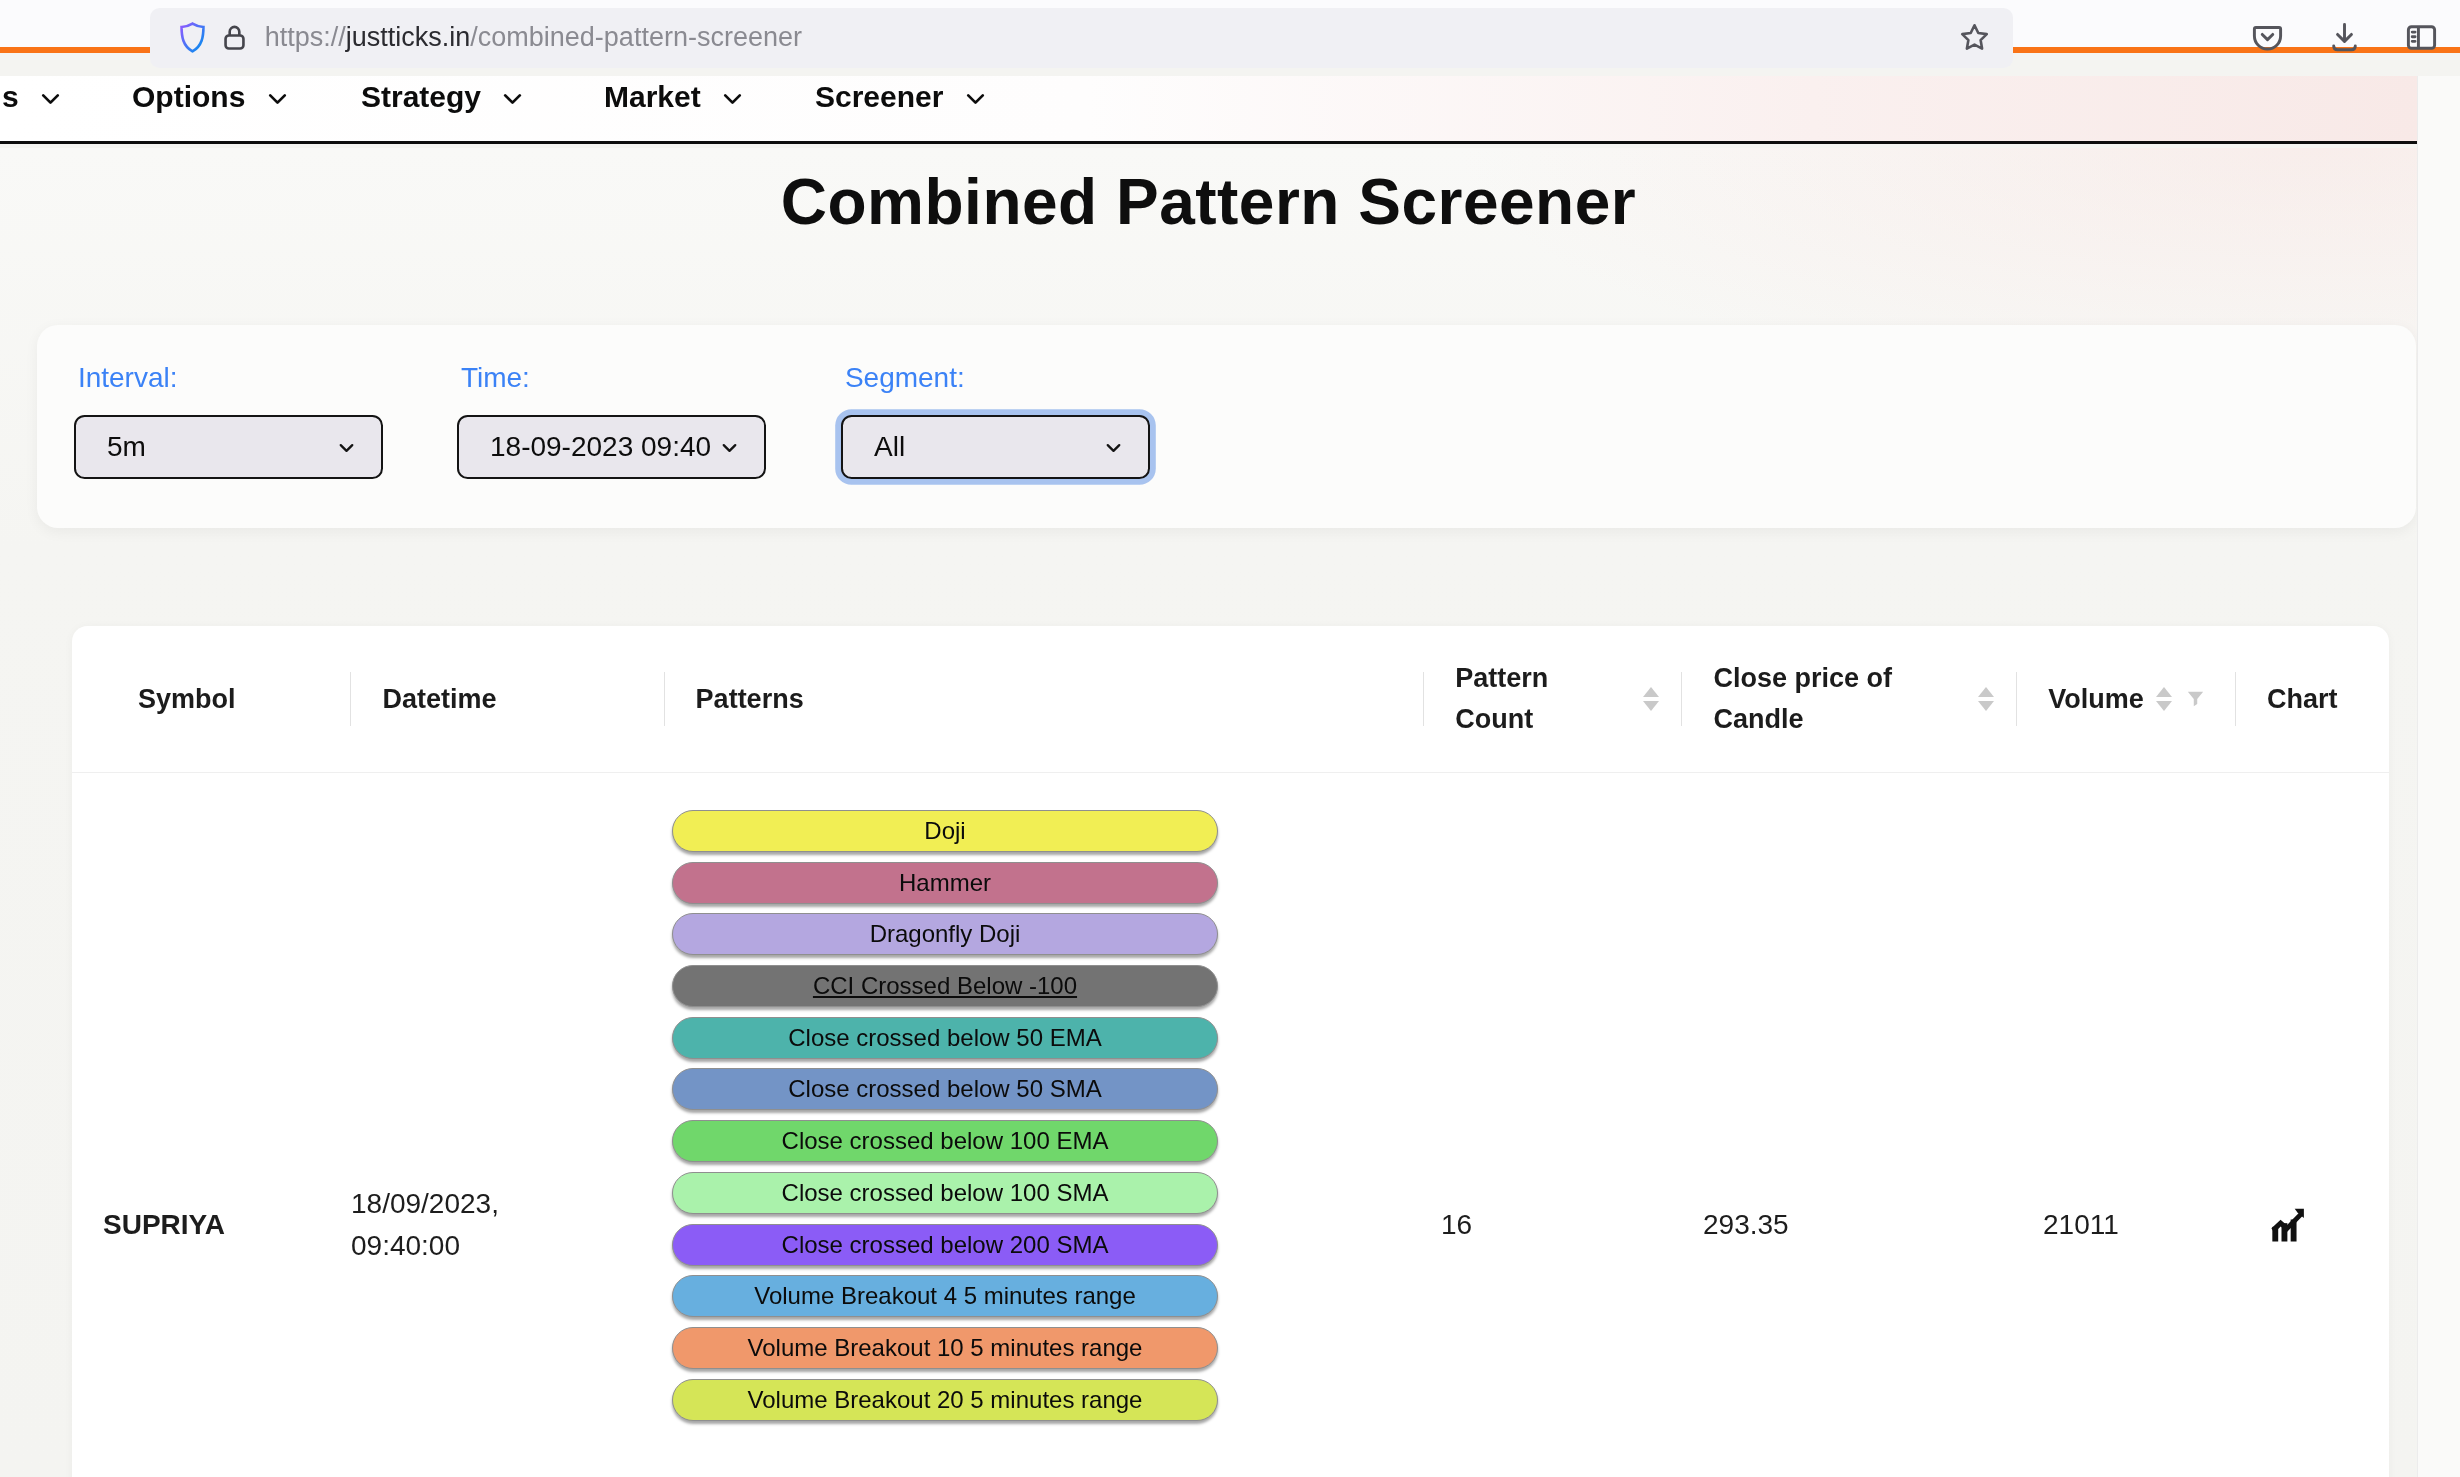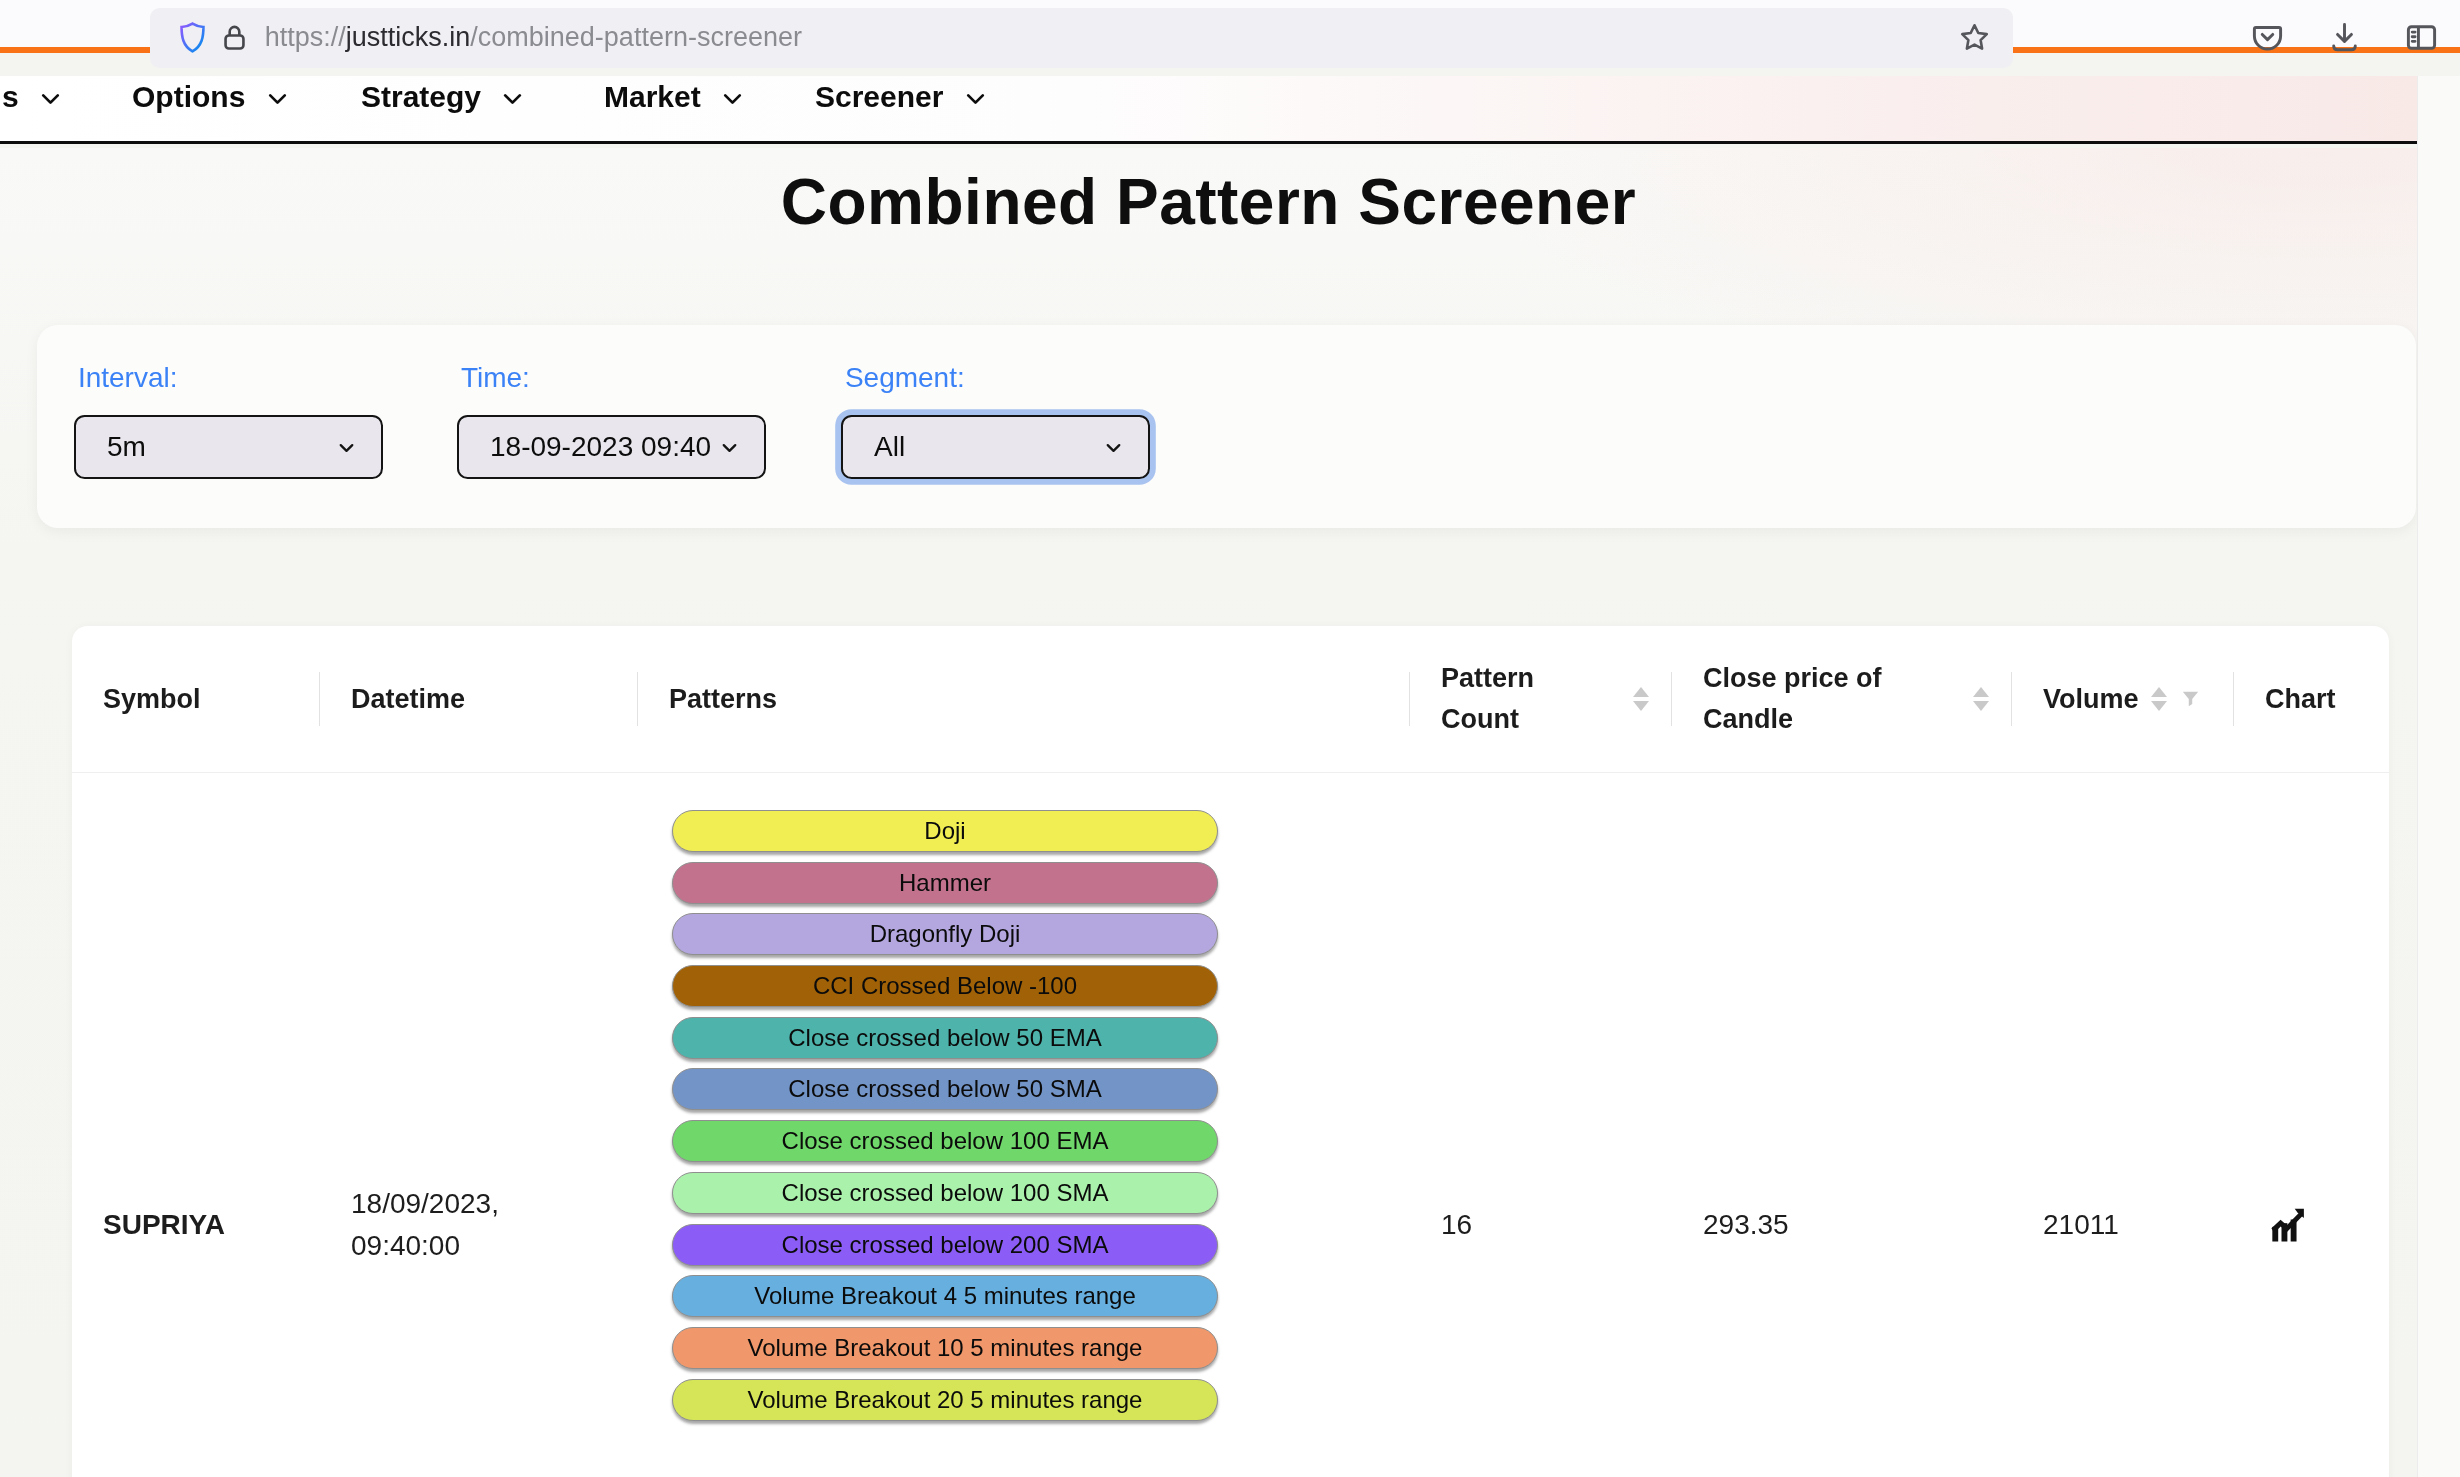--- a/index.html
+++ b/index.html
@@ -41,21 +41,21 @@
   .filter-label { font-size:28px; color:#3b82f6; margin-left:3.9px; }
   .select { margin-top:21px; width:309px; height:64px; background:#e9e7ed;
     border:2.9px solid #141414; border-radius:10.6px; display:flex; align-items:center;
     padding:0 23px 0 31px; font-size:28px; color:#0d0d0d; cursor:pointer; }
   .select .chev { margin-left:auto; }
   .select.focused { box-shadow:0 0 0 5.8px #a8c3ef; }
 
   
   .table-card { position:absolute; left:72px; top:478px; width:2317px; height:1023px;
     background:#ffffff; border-radius:15.4px 15.4px 0 0; box-shadow:0 1.9px 9.7px rgba(0,0,0,0.04); }
-  .thead { display:flex; height:147px; border-bottom:1.9px solid #efefef; position:relative; }
+  .thead { display:flex; height:147px; border-bottom:1.9px solid #efefef; position:relative;padding-left:35px; }
   .th { display:flex; align-items:center; padding-left:31px; font-size:27px; font-weight:bold;
     color:#1c1c1c; line-height:41px; position:relative; }
   .th .wrap-140 { max-width:145px; }
   .th .wrap-230 { max-width:227px; }
   .th-sep { position:absolute; right:0; top:46px; height:54px; width:1px; background:#e2e2e2; }
   .sorter { display:inline-flex; flex-direction:column; gap:3.9px; align-items:center; cursor:pointer; }
   .sorter .tri-up { width:0; height:0; border-left:8.7px solid transparent; border-right:8.7px solid transparent; border-bottom:10.6px solid #c9c9c9; }
   .sorter .tri-dn { width:0; height:0; border-left:8.7px solid transparent; border-right:8.7px solid transparent; border-top:10.6px solid #c9c9c9; }
   .push-right { margin-left:auto; margin-right:23px; }
   .funnel { cursor:pointer; display:inline-flex; }
@@ -249,21 +249,21 @@
       <div class="td datetime col-1">
         <div>
             <div>18/09/2023,</div>
             <div>09:40:00</div>
           </div>
       </div>
       <div class="td patterns col-2">
         <div class="badge" style="background-color: rgb(241, 238, 84);">Doji</div>
         <div class="badge" style="background-color: rgb(194, 114, 141);">Hammer</div>
         <div class="badge" style="background-color: rgb(180, 167, 224);">Dragonfly Doji</div>
-        <div class="badge" style="background-color: #a16207;">CCI Crossed Below -100</div>
+        <div class="badge" style="background-color: #737373; text-decoration: underline;">CCI Crossed Below -100</div>
         <div class="badge" style="background-color: rgb(77, 179, 171);">Close crossed below 50 EMA</div>
         <div class="badge" style="background-color: rgb(115, 148, 198);">Close crossed below 50 SMA</div>
         <div class="badge" style="background-color: rgb(112, 215, 107);">Close crossed below 100 EMA</div>
         <div class="badge" style="background-color: rgb(170, 242, 171);">Close crossed below 100 SMA</div>
         <div class="badge" style="background-color: #8b5cf6;">Close crossed below 200 SMA</div>
         <div class="badge" style="background-color: rgb(103, 175, 223);">Volume Breakout 4 5 minutes range</div>
         <div class="badge" style="background-color: rgb(240, 152, 107);">Volume Breakout 10 5 minutes range</div>
         <div class="badge" style="background-color: rgb(213, 229, 87);">Volume Breakout 20 5 minutes range</div>
       </div>
       <div class="td col-3">16</div>

